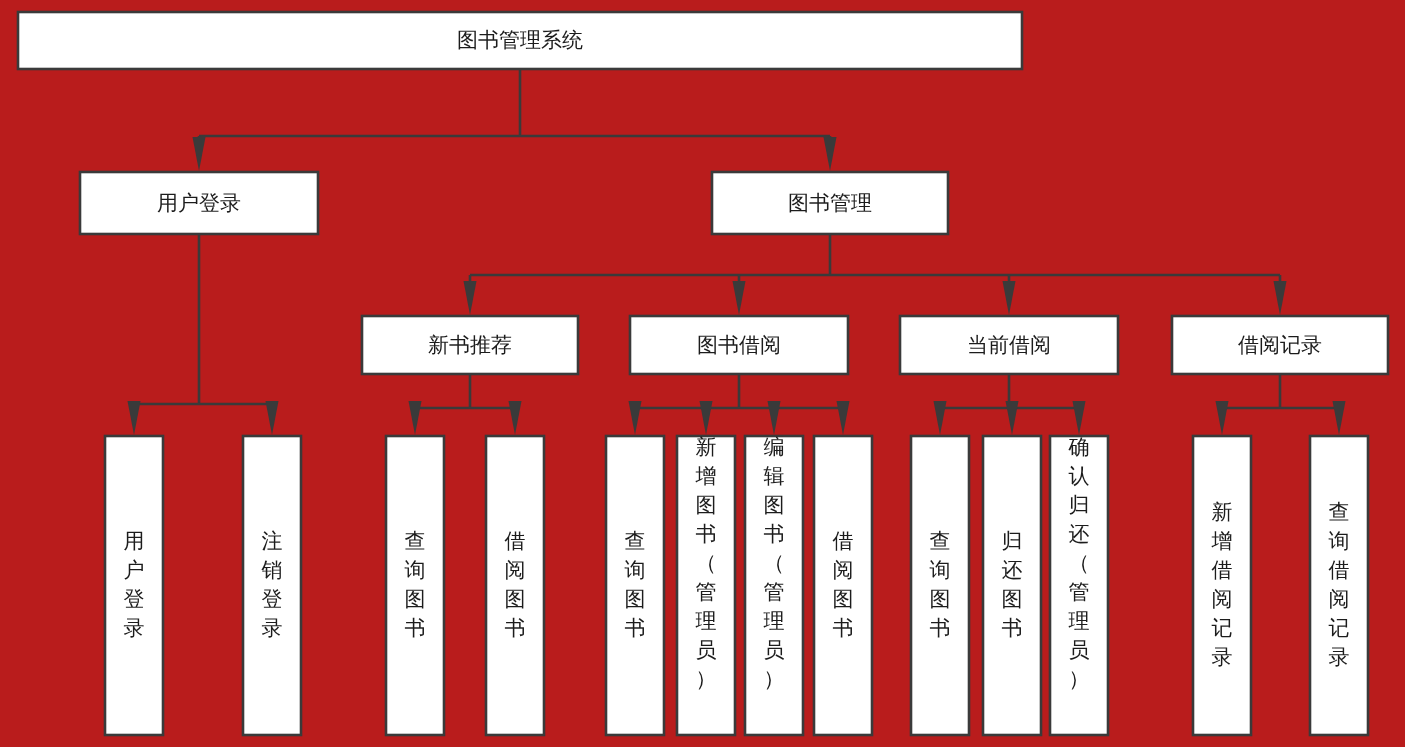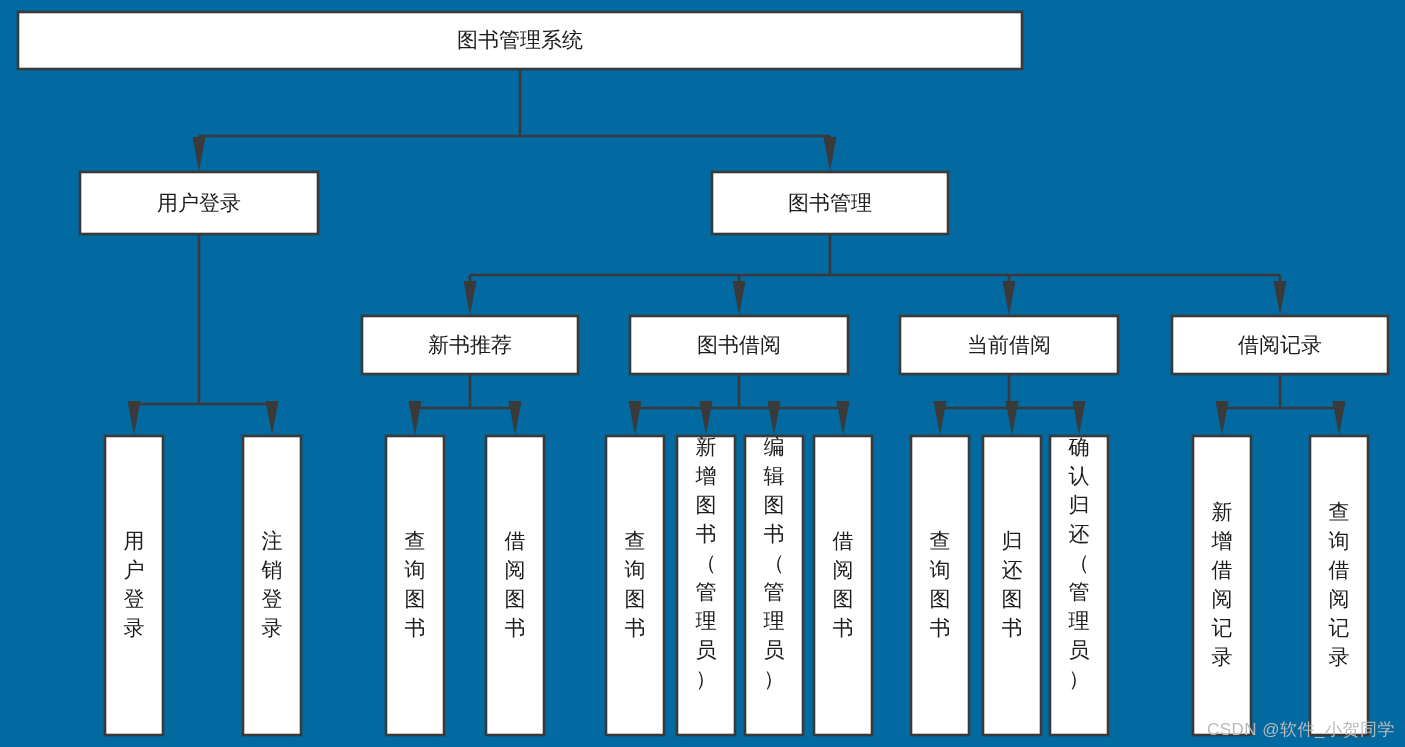--- a/index.html
+++ b/index.html
@@ -8,21 +8,21 @@
     padding: 0;
     background: #ffffff;
   }
   body {
     font-family: "Liberation Sans", "DejaVu Sans", sans-serif;
   }
   #diagram-root {
     position: relative;
     width: 1405px;
     height: 747px;
-    background: #0369a1;
+    background: #b91c1c;
     overflow: hidden;
   }
   svg.diagram-canvas {
     position: absolute;
     left: 0;
     top: 0;
     width: 1405px;
     height: 747px;
   }
   .node-box {
@@ -213,14 +213,13 @@
         <g>
           <rect class="node-box" x="1193" y="436" width="58" height="299"></rect>
           <text class="node-label-v" x="1222" y="518.5"><tspan x="1222" dy="0">新</tspan><tspan x="1222" dy="29">增</tspan><tspan x="1222" dy="29">借</tspan><tspan x="1222" dy="29">阅</tspan><tspan x="1222" dy="29">记</tspan><tspan x="1222" dy="29">录</tspan></text>
         </g>
         <g>
           <rect class="node-box" x="1310" y="436" width="58" height="299"></rect>
           <text class="node-label-v" x="1339" y="518.5"><tspan x="1339" dy="0">查</tspan><tspan x="1339" dy="29">询</tspan><tspan x="1339" dy="29">借</tspan><tspan x="1339" dy="29">阅</tspan><tspan x="1339" dy="29">记</tspan><tspan x="1339" dy="29">录</tspan></text>
         </g>
       </g>
   </svg>
-  <div class="watermark-text">CSDN @软件_小贺同学</div>
 </div>
 
 </body></html>

